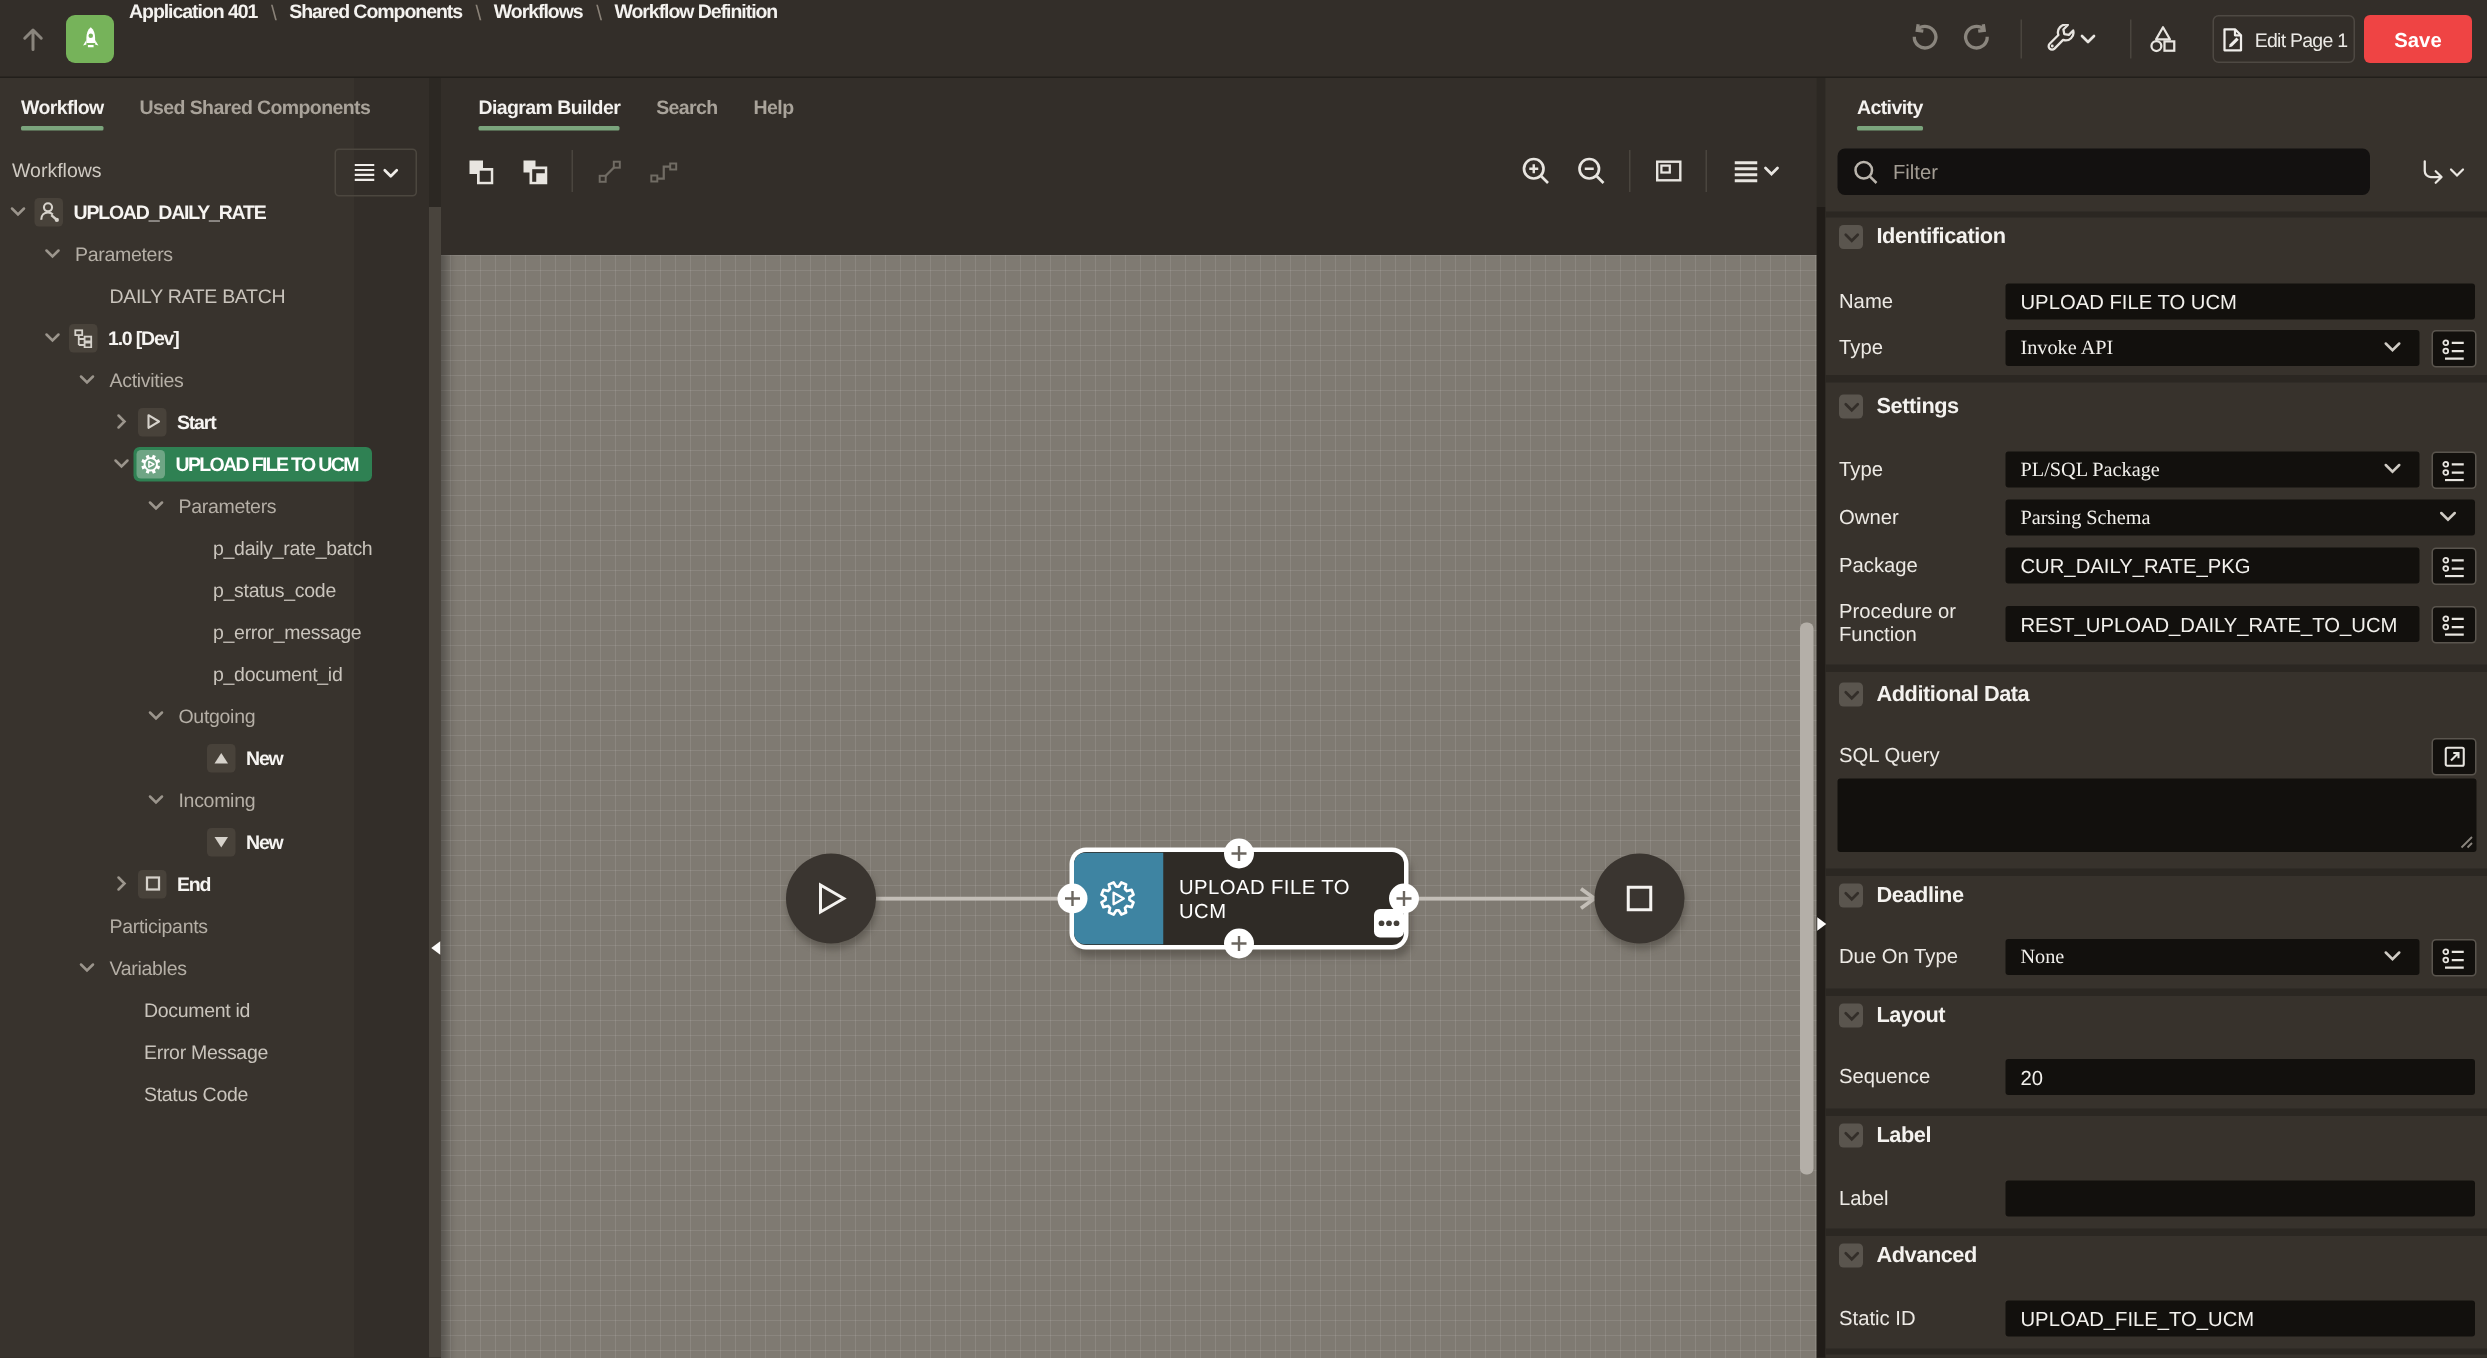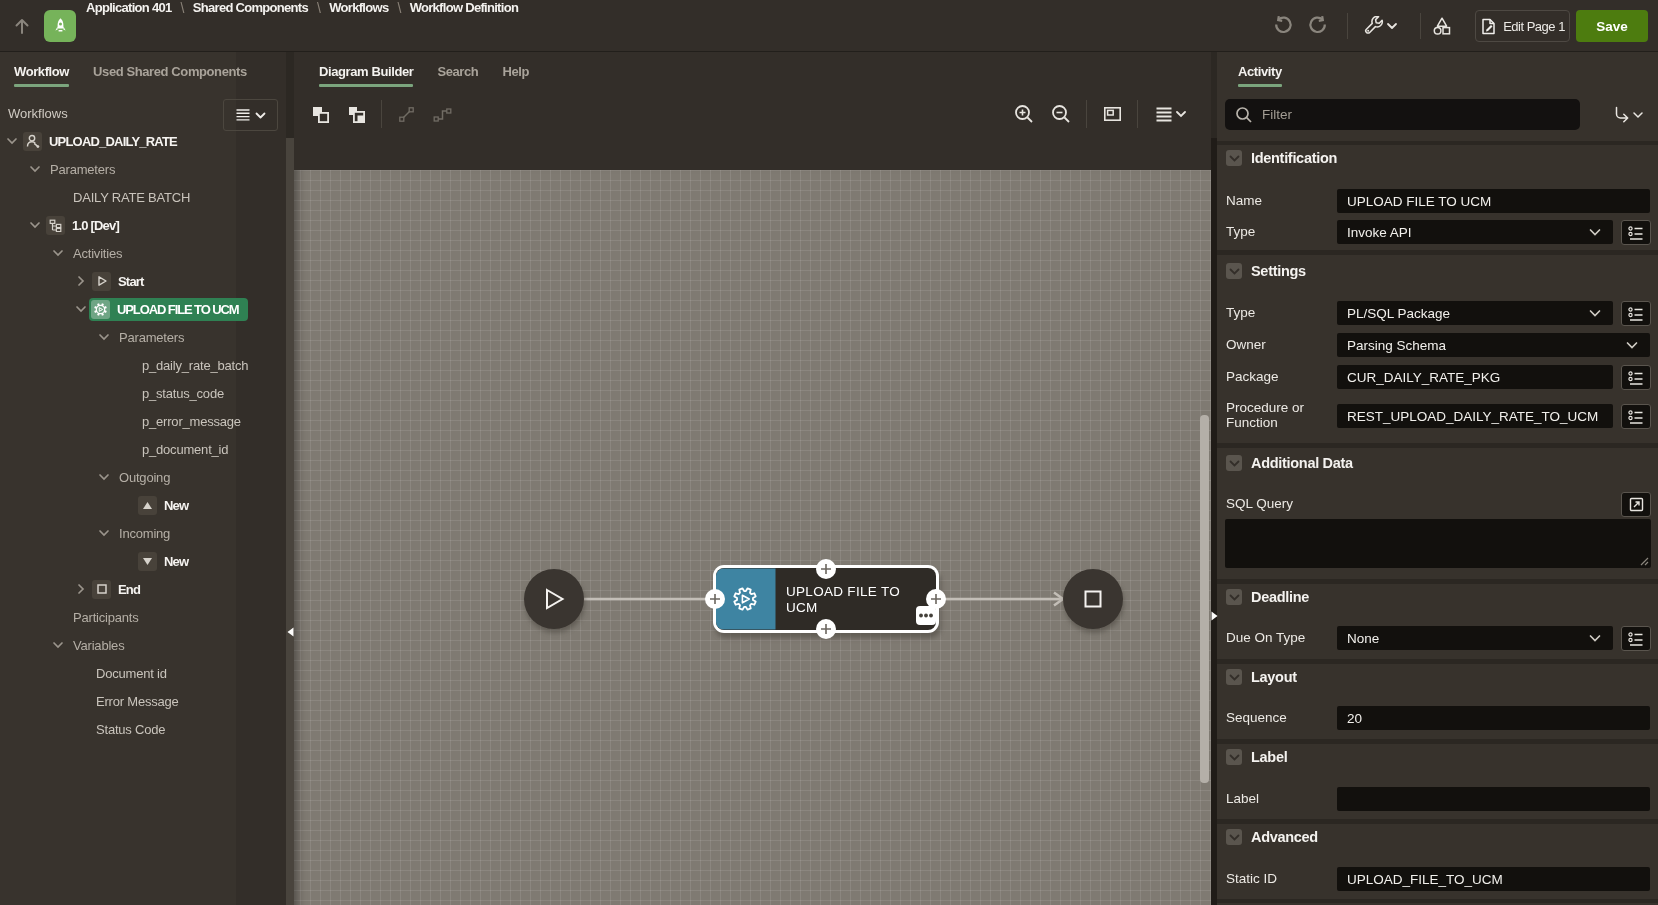--- a/index.html
+++ b/index.html
@@ -6,21 +6,21 @@
 html,body { width:1658px; height:905px; overflow:hidden; background:#332e29; font-family:"Liberation Sans",sans-serif; }
 
 #header { position:absolute; left:0; top:0; width:1658px; height:52px; background:#332e29; border-bottom:1px solid #221f1b; }
 #uparrow { position:absolute; left:6px; top:10px; width:32px; height:32px; color:#8a857d; display:flex; align-items:center; justify-content:center; }
 #appicon { position:absolute; left:44px; top:10px; width:32px; height:32px; background:#76b35a; border-radius:6px; display:flex; align-items:center; justify-content:center; }
 #crumbs { position:absolute; left:86px; top:0; height:52px; display:flex; align-items:flex-start; font-size:13px; letter-spacing:-0.7px; font-weight:bold; color:#f4f2ef; }
 #crumbs .sep { color:#8a8278; padding:0 9px; font-weight:normal; font-size:14px; }
 .hicon { position:absolute; top:0; height:52px; display:flex; align-items:center; justify-content:center; color:#8a857d; }
 .hsep { position:absolute; top:13px; width:1px; height:26px; background:#4a453e; }
 #btn-editpage { position:absolute; left:1475px; top:10px; width:95px; height:32px; border:1px solid #4e4943; border-radius:4px; background:transparent; color:#eceae6; font-size:13px; letter-spacing:-0.5px; display:flex; align-items:center; justify-content:center; gap:6px; }
-#btn-save { position:absolute; left:1576px; top:10px; width:72px; height:32px; border-radius:4px; background:#4d7c0f; color:#fff; font-size:13.5px; font-weight:bold; display:flex; align-items:center; justify-content:center; }
+#btn-save { position:absolute; left:1576px; top:10px; width:72px; height:32px; border-radius:4px; background:#ef4444; color:#fff; font-size:13.5px; font-weight:bold; display:flex; align-items:center; justify-content:center; }
 
 .tabsrow { position:absolute; top:0; height:38px; display:flex; align-items:stretch; }
 .tab { display:flex; align-items:center; font-size:13px; letter-spacing:-0.4px; font-weight:bold; color:#a9a39a; position:relative; margin:0 12px; white-space:nowrap; }
 .tab.active { color:#f4f2ef; }
 .tab.active:after { content:""; position:absolute; left:0; right:0; bottom:3px; height:3px; background:#7ba57d; border-radius:1px; }
 
 #left { position:absolute; left:0; top:52px; width:236px; height:853px; background:#38332d; }
 #lefttabs { left:2px; }
 #wfhead { position:absolute; left:0; top:45px; width:287px; height:38px; }
 #wfhead .ttl { position:absolute; left:8px; top:9px; font-size:13px; color:#cfcac2; }
@@ -56,21 +56,21 @@
 #filterrow { position:absolute; left:0; top:38px; width:441px; height:52px; }
 #filterbox { position:absolute; left:8px; top:9px; width:355px; height:31px; background:#131110; border-radius:5px; display:flex; align-items:center; }
 #filterbox .ph { color:#a39d94; font-size:13.5px; margin-left:9px; }
 #gotoico { position:absolute; left:388px; top:9px; width:44px; height:31px; display:flex; align-items:center; justify-content:center; color:#e8e5e0; }
 .gap { position:absolute; left:0; width:441px; background:#2b2722; }
 .shead { position:absolute; left:9px; display:flex; align-items:center; gap:9px; }
 .shead .cbx { width:16px; height:16px; background:#5a554e; border-radius:3px; display:flex; align-items:center; justify-content:center; color:#332e29; }
 .shead .t { font-size:14.5px; letter-spacing:-0.3px; font-weight:bold; color:#f4f2ef; }
 .flabel { position:absolute; left:9px; font-size:13.5px; color:#ece9e4; }
 .finput { position:absolute; background:#12100d; border-radius:2px; color:#f2f0ec; font-size:13.5px; display:flex; align-items:center; padding-left:10px; }
-.fselect { position:absolute; background:#12100d; border-radius:2px; color:#f2f0ec; font-size:13.5px; display:flex; align-items:center; padding-left:10px; }
+.fselect { position:absolute; background:#12100d; border-radius:2px; color:#f2f0ec; font-size:13.5px; display:flex; align-items:center; padding-left:10px;font-family:Liberation Serif, serif; }
 .fselect .chev { position:absolute; right:12px; color:#cfcbc4; }
 .lov { position:absolute; width:30px; height:25px; border:1px solid #5a554e; border-radius:3px; display:flex; align-items:center; justify-content:center; color:#e8e5e0; background:#12100d; }
 </style>
 </head>
 <body>
 
 <div id="header">
   <div id="uparrow">
       <svg width="18" height="18" viewBox="0 0 18 18">
         <path d="M9 16 V3 M3.5 8.5 L9 3 L14.5 8.5" stroke="#8a857d" stroke-width="2" fill="none" stroke-linecap="round" stroke-linejoin="round"></path>

